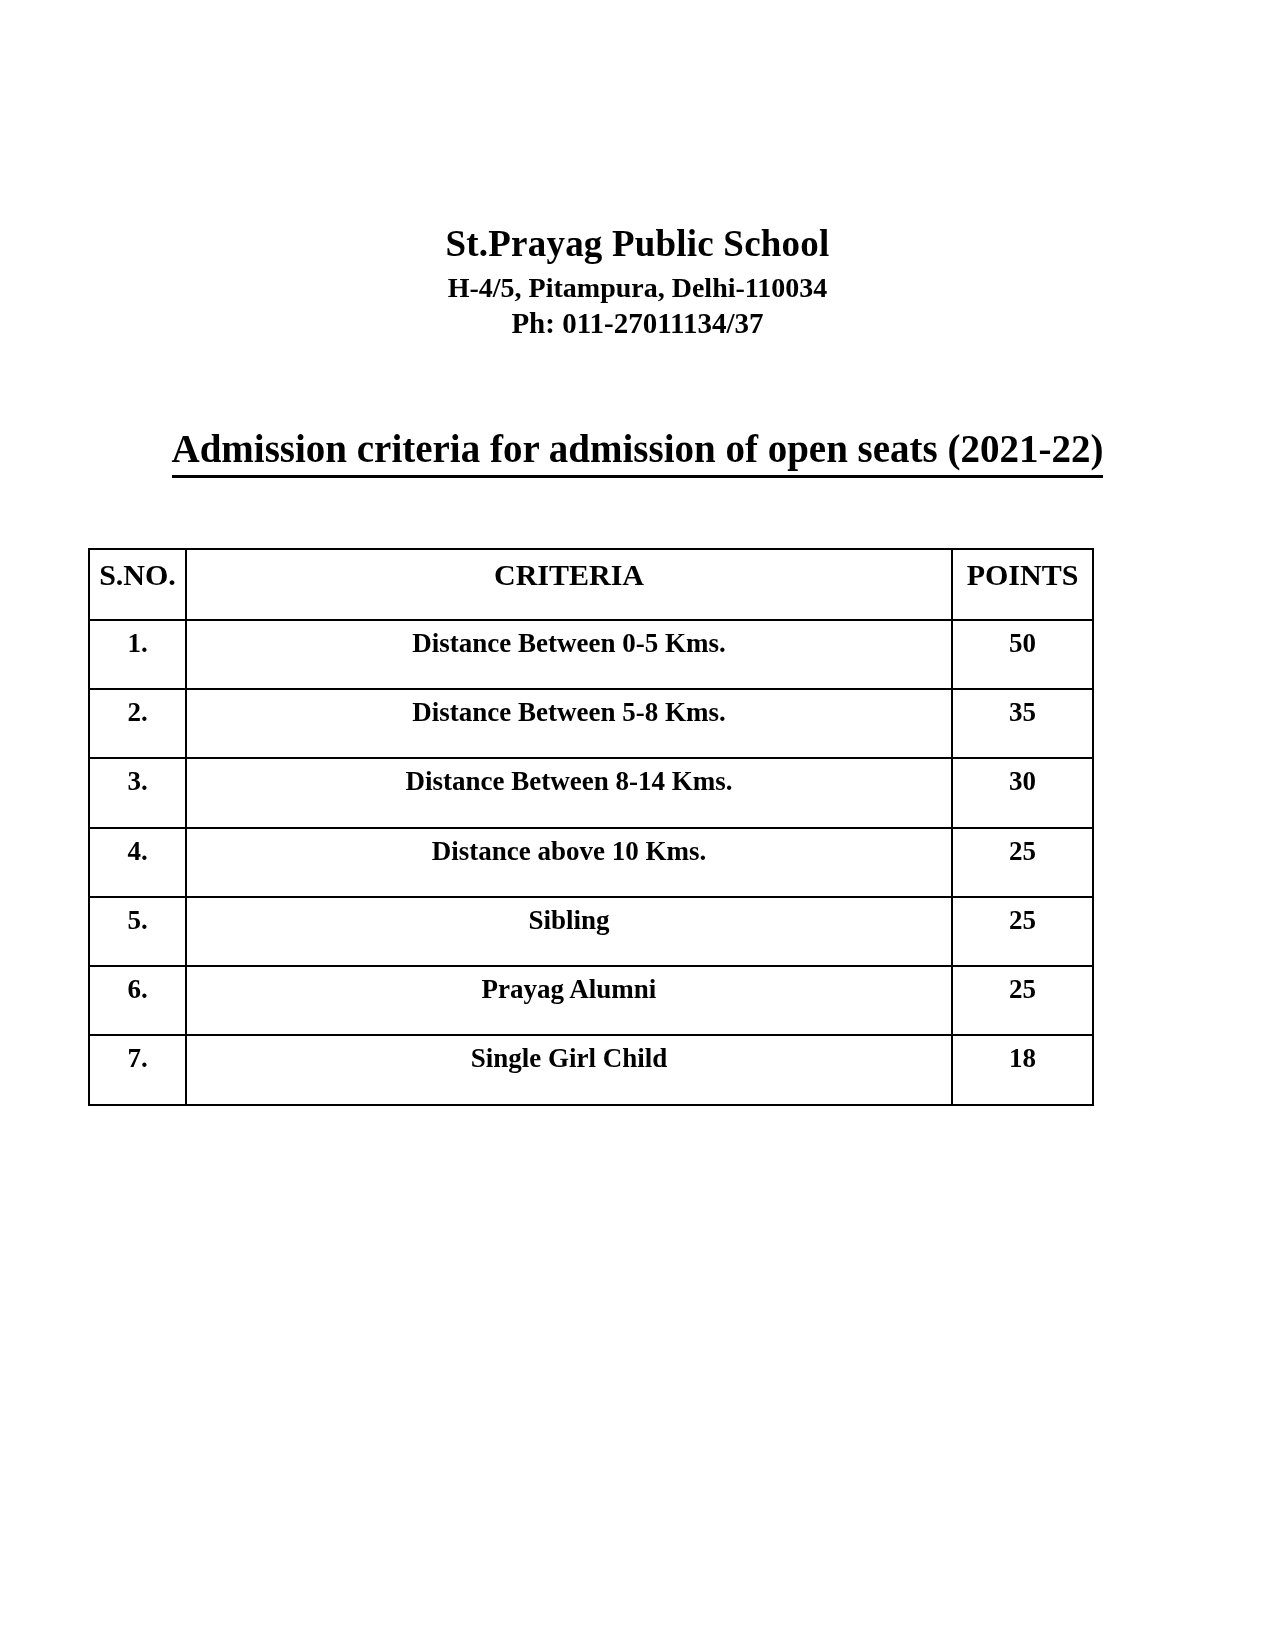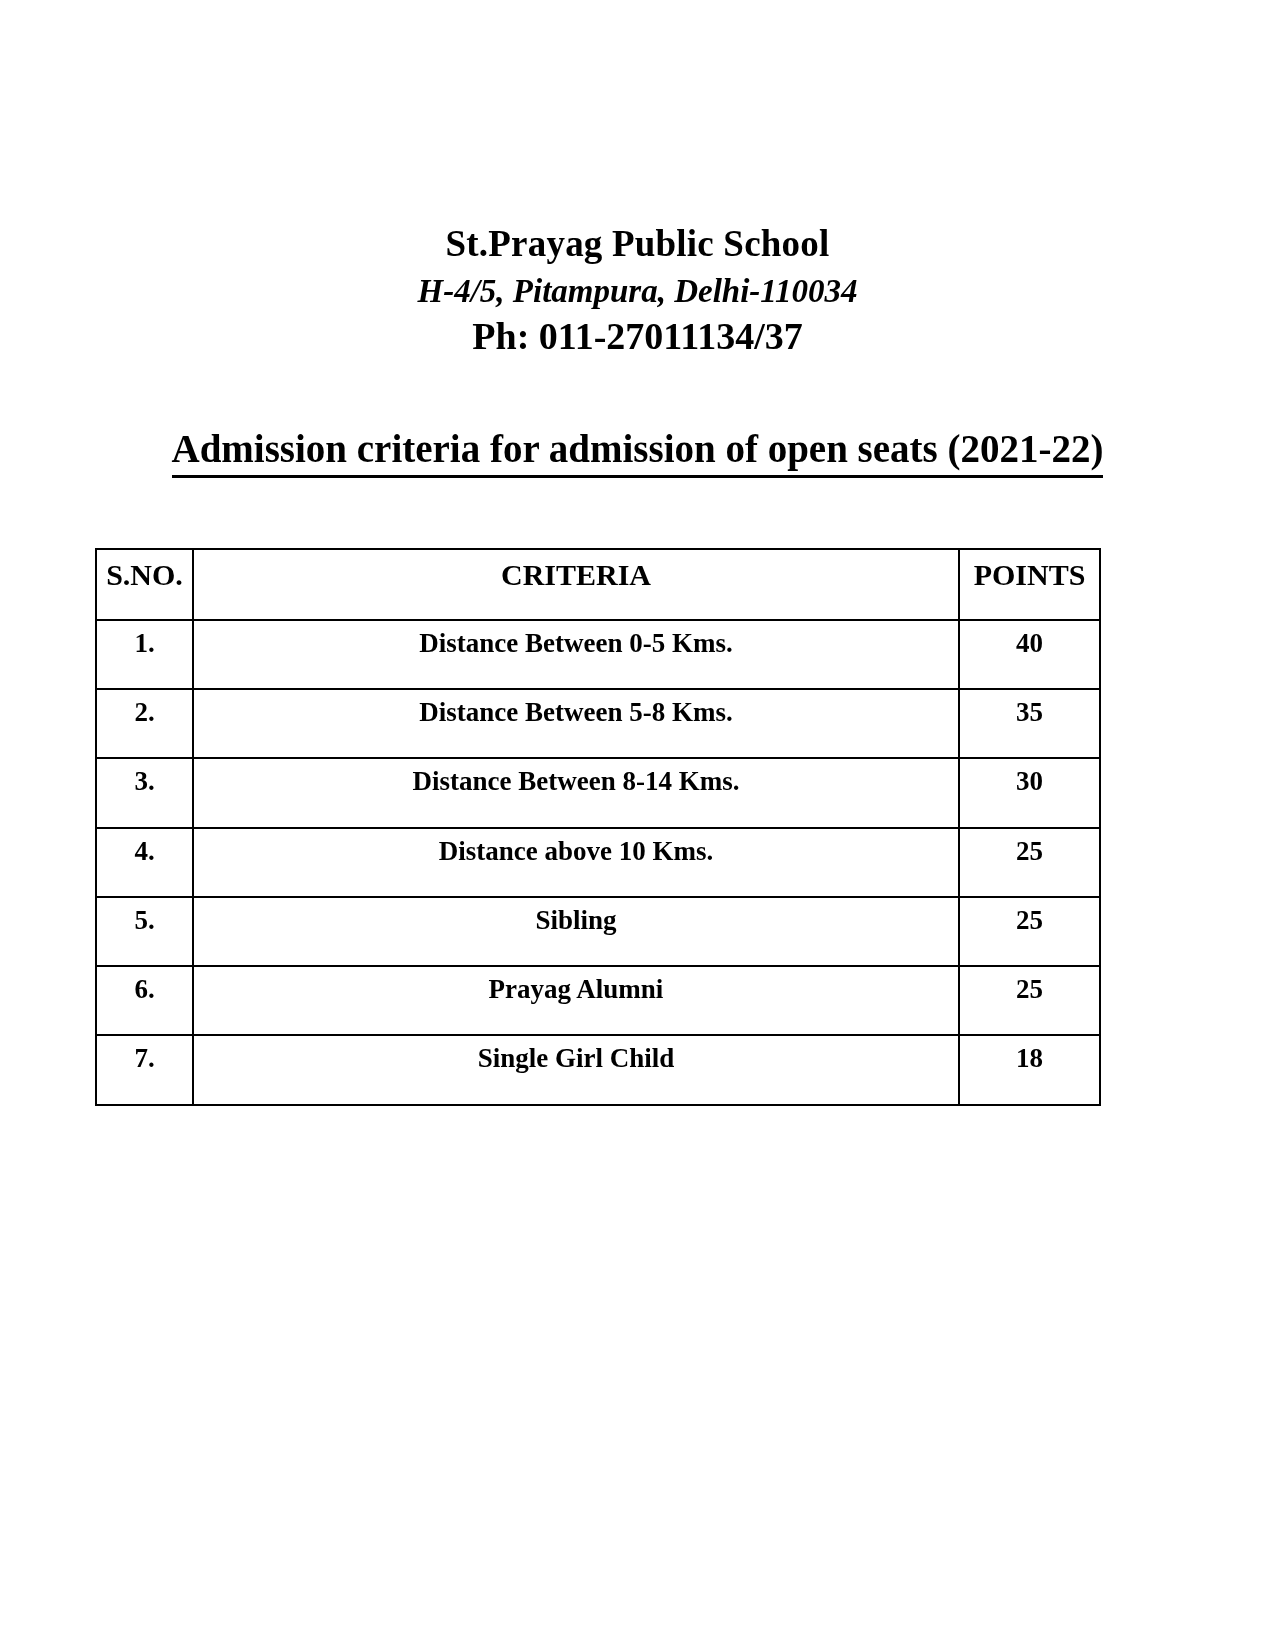--- a/index.html
+++ b/index.html
@@ -33,28 +33,27 @@
     text-align: center;
   }
   .school-name {
     font-size: 37px;
     font-weight: bold;
     line-height: 1.18;
     letter-spacing: 0.2px;
     margin: 0 0 4px 0;
   }
   .school-address {
-    font-size: 33px;
+    font-size: 28px;
     font-weight: bold;
     line-height: 1.28;
     margin: 0;
-    font-style: italic;
   }
   .school-phone {
-    font-size: 38px;
+    font-size: 29px;
     font-weight: bold;
     line-height: 1.28;
     margin: 0;
   }
 
   
   .doc-heading-wrap {
     position: absolute;
     left: 0;
     top: 425px;
@@ -66,21 +65,21 @@
     font-size: 39px;
     font-weight: bold;
     line-height: 1.25;
     border-bottom: 3px solid #000;
     padding-bottom: 1px;
   }
 
   
   .table-wrap {
     position: absolute;
-    left: 95px;
+    left: 88px;
     top: 548px;
     width: 1004px;
   }
   table.criteria {
     border-collapse: collapse;
     width: 1004px;
     table-layout: fixed;
   }
   table.criteria col.col-sno    { width: 97px; }
   table.criteria col.col-crit   { width: 766px; }
@@ -133,21 +132,21 @@
         <tr>
           <th class="cell-sno">S.NO.</th>
           <th class="cell-crit">CRITERIA</th>
           <th class="cell-points">POINTS</th>
         </tr>
       </thead>
       <tbody id="criteria-body">
         <tr>
           <td class="cell-sno">1.</td>
           <td class="cell-crit">Distance Between 0-5 Kms.</td>
-          <td class="cell-points">40</td>
+          <td class="cell-points">50</td>
         </tr>
         <tr>
           <td class="cell-sno">2.</td>
           <td class="cell-crit">Distance Between 5-8 Kms.</td>
           <td class="cell-points">35</td>
         </tr>
         <tr>
           <td class="cell-sno">3.</td>
           <td class="cell-crit">Distance Between 8-14 Kms.</td>
           <td class="cell-points">30</td>

